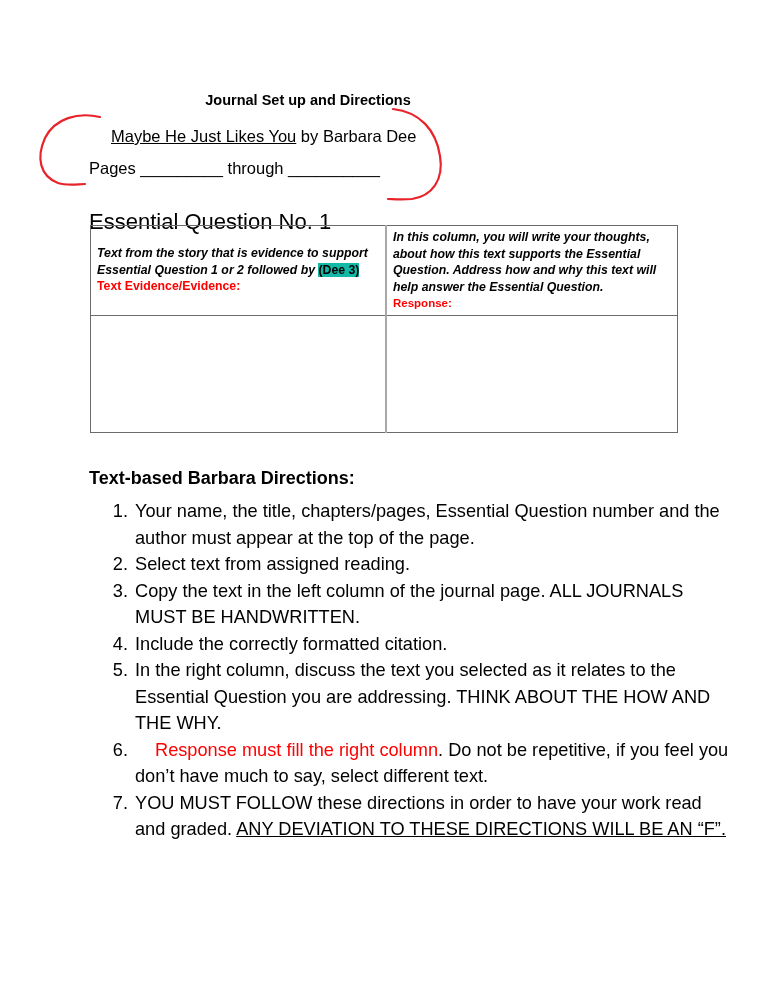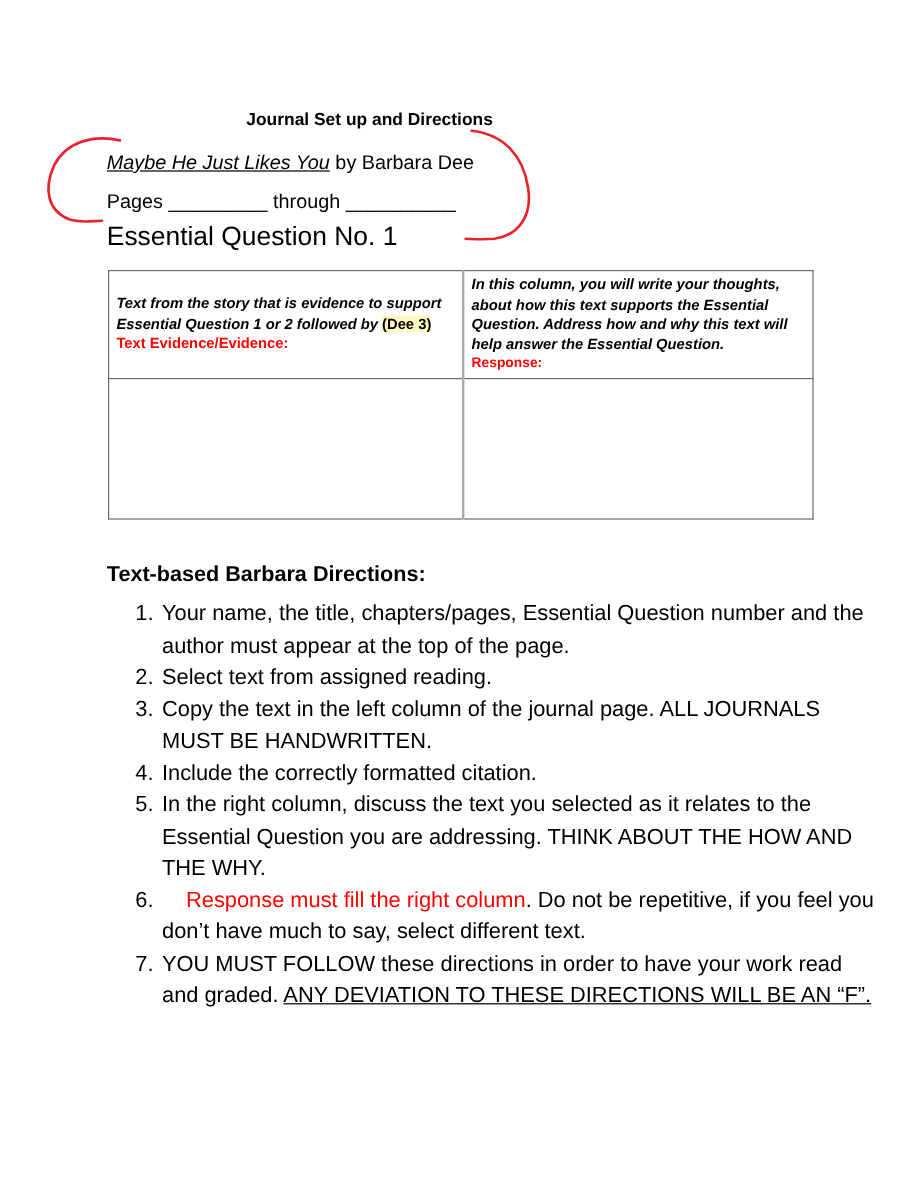--- a/index.html
+++ b/index.html
@@ -24,33 +24,33 @@
       font-weight: bold;
       font-size: 14.5px;
     }
     .book-line {
       position: absolute;
       top: 127px;
       left: 89px;
       font-size: 16.5px;
     }
     .book-title {
-      font-style: italic;
       text-decoration: underline;
+      margin-left: 22px;
     }
     .pages-line {
       position: absolute;
       top: 159px;
       left: 89px;
       font-size: 16.5px;
       white-space: pre;
     }
     .eq-heading {
       position: absolute;
-      top: 184px;
+      top: 209px;
       left: 89px;
       font-size: 22px;
     }
     .annotation {
       position: absolute;
       left: 0;
       top: 0;
       width: 768px;
       height: 994px;
       pointer-events: none;
@@ -76,21 +76,21 @@
       border-left: 2px solid #a8a8a8;
     }
     .hdr-instr {
       font-style: italic;
       font-weight: bold;
     }
     .hdr-left-spacer {
       height: 16px;
     }
     .hl {
-      background: #fef9c3;
+      background: #14b8a6;
       font-style: normal;
       margin-top: 10px;
     }
     .label-red {
       color: #ff0000;
       font-weight: bold;
       font-style: normal;
     }
     .label-red.small {
       font-size: 11.5px;

